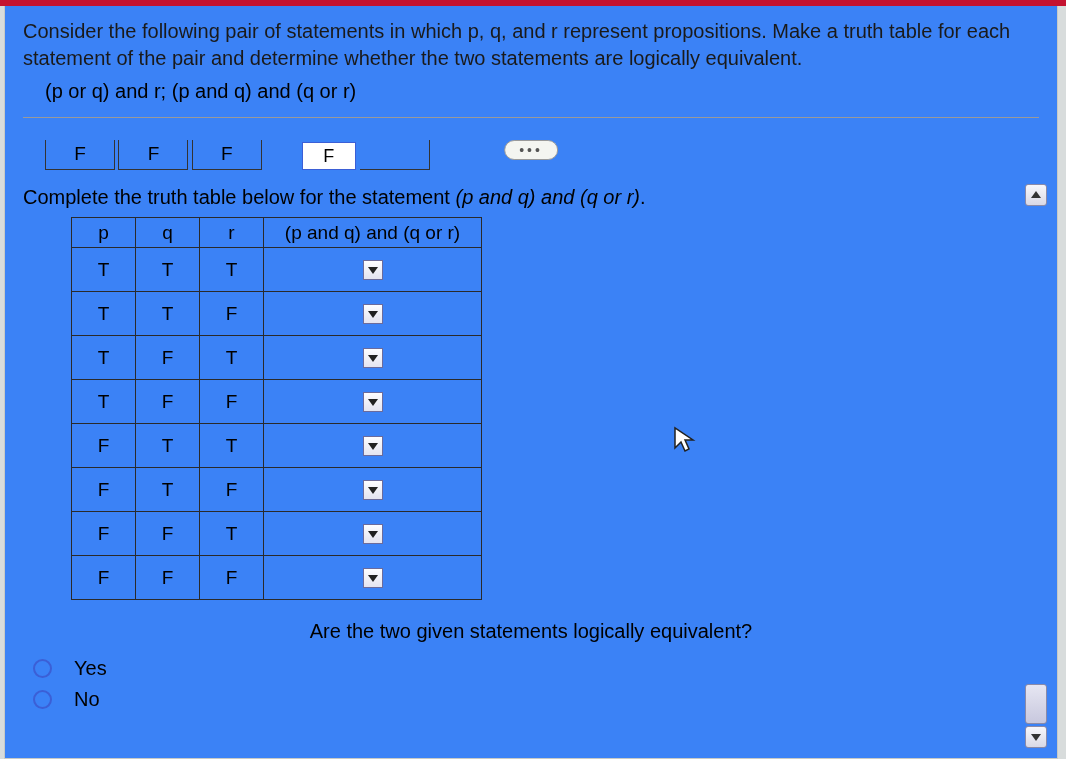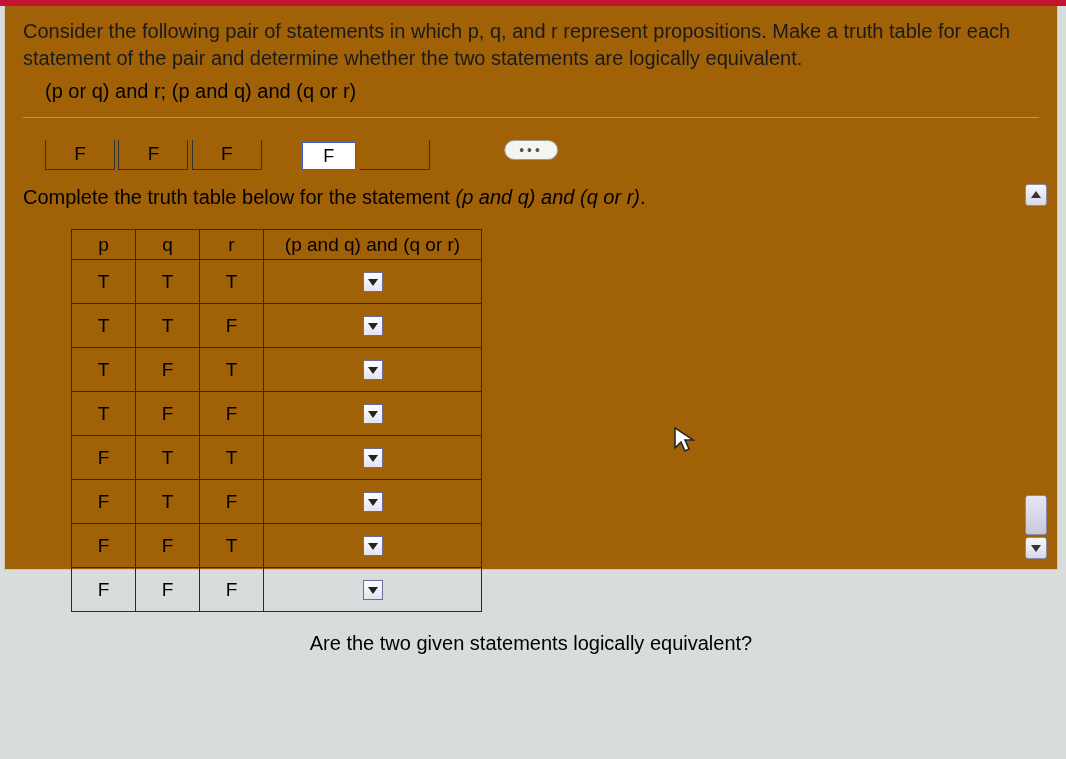--- a/index.html
+++ b/index.html
@@ -12,25 +12,25 @@
     height: 759px;
     overflow: hidden;
     position: relative;
   }
   .topbar {
     height: 6px;
     background: #c41230;
     width: 100%;
   }
   .page {
-    background: #a16207;
+    background: #3b82f6;
     margin: 0 8px 0 4px;
     border: 1px solid #c8cac6;
     border-top: none;
-    height: 564px;
+    height: 753px;
     padding: 12px 18px 8px 18px;
     position: relative;
   }
   .qtext {
     font-size: 20px;
     line-height: 1.35;
     color: #1a1a1a;
   }
   .qexpr {
     font-size: 20px;
@@ -86,21 +86,21 @@
   .frag-after {
     display:inline-block;
     width: 70px;
     height: 30px;
     border-bottom: 1px solid #333;
     border-right: 1px solid #333;
     vertical-align: bottom;
   }
   .instr {
     font-size: 20px;
-    margin: 16px 0 20px 0;
+    margin: 16px 0 8px 0;
   }
   .ital { font-style: italic; }
   table.truth {
     border-collapse: collapse;
     margin: 6px 0 0 48px;
   }
   table.truth th, table.truth td {
     border: 1px solid #2a2a2a;
     text-align: center;
     font-size: 19px;
@@ -272,20 +272,28 @@
           <td class="col-n">F</td>
           <td class="col-n">F</td>
           <td class="col-n">F</td>
           <td class="col-w"><span class="dd"></span></td>
         </tr>
       </tbody>
   </table>
 
   <div class="equivq">Are the two given statements logically equivalent?</div>
 
+  <div class="opt-row">
+    <span class="radio"></span>
+    <span>Yes</span>
+  </div>
+  <div class="opt-row">
+    <span class="radio"></span>
+    <span>No</span>
+  </div>
 
   <div class="scroll-btn up"></div>
   <div class="scroll-thumb"></div>
   <div class="scroll-btn down"></div>
 
   <div class="cursor-arrow"><svg width="24" height="28" viewBox="0 0 24 28">
         <path d="M2 2 L2 22 L8 16 L12 25 L16 23 L12 14 L20 14 Z" fill="#fff" stroke="#222" stroke-width="1.5"></path>
       </svg></div>
 </div>
 

